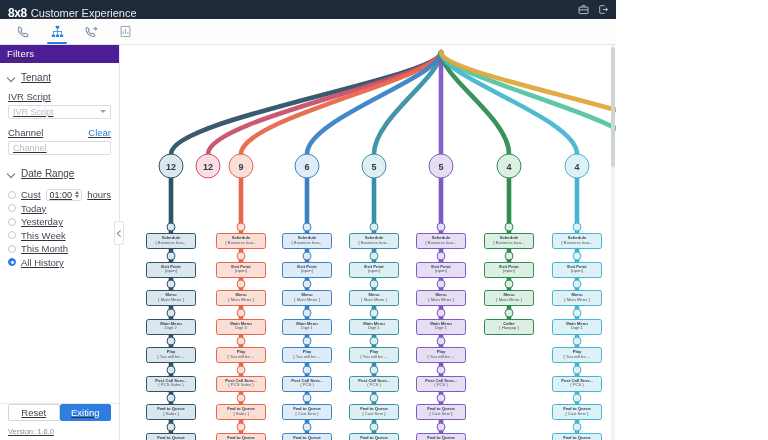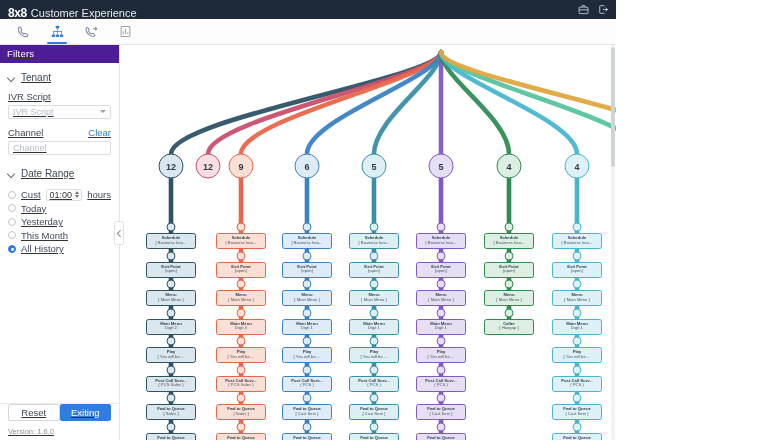--- a/index.html
+++ b/index.html
@@ -264,20 +264,24 @@
               </span>
               <span class="radio-txt">hours</span>
             </div>
             <div class="radio-row">
               <span class="radio"></span>
               <span class="radio-txt">Today</span>
             </div>
             <div class="radio-row">
               <span class="radio"></span>
               <span class="radio-txt">Yesterday</span>
+            </div>
+            <div class="radio-row">
+              <span class="radio"></span>
+              <span class="radio-txt">This Week</span>
             </div>
             <div class="radio-row">
               <span class="radio"></span>
               <span class="radio-txt">This Month</span>
             </div>
             <div class="radio-row">
               <span class="radio on"></span>
               <span class="radio-txt">All History</span>
             </div>
           </div>

